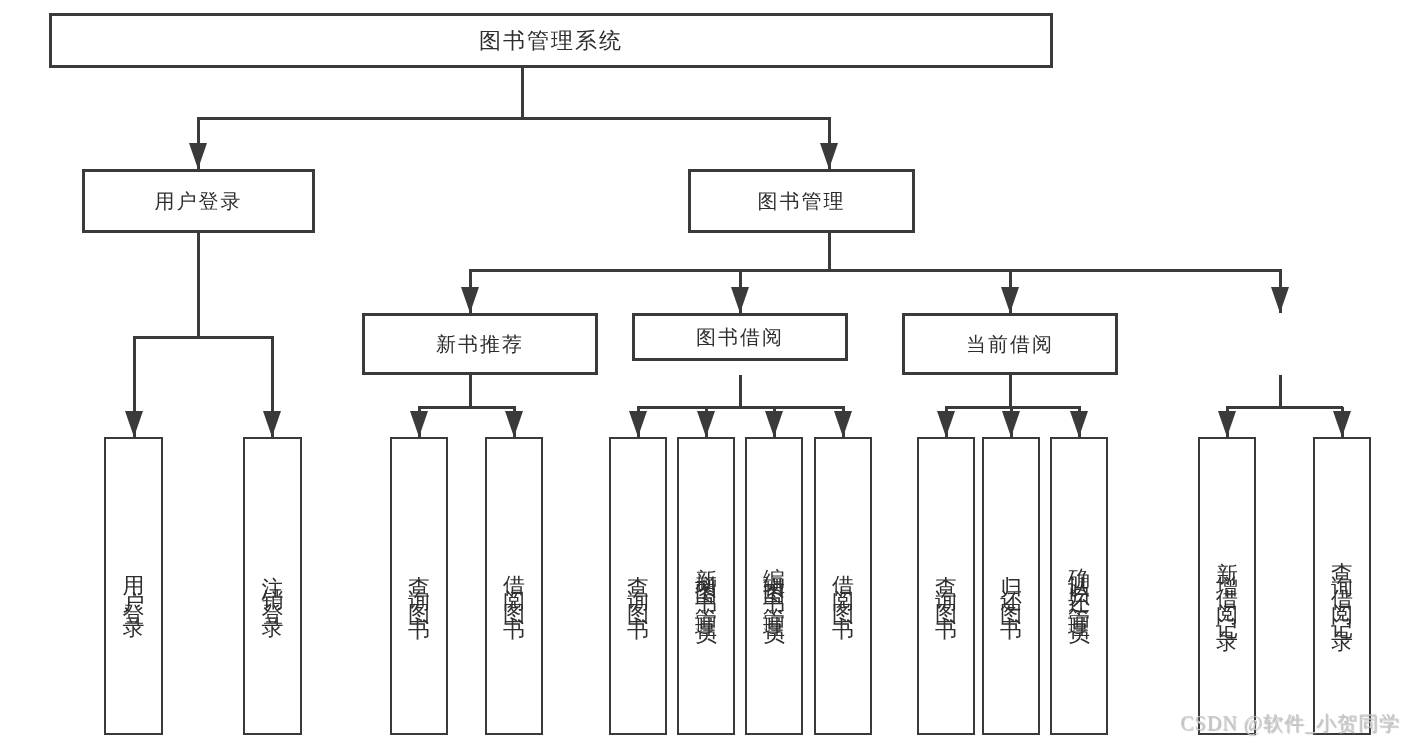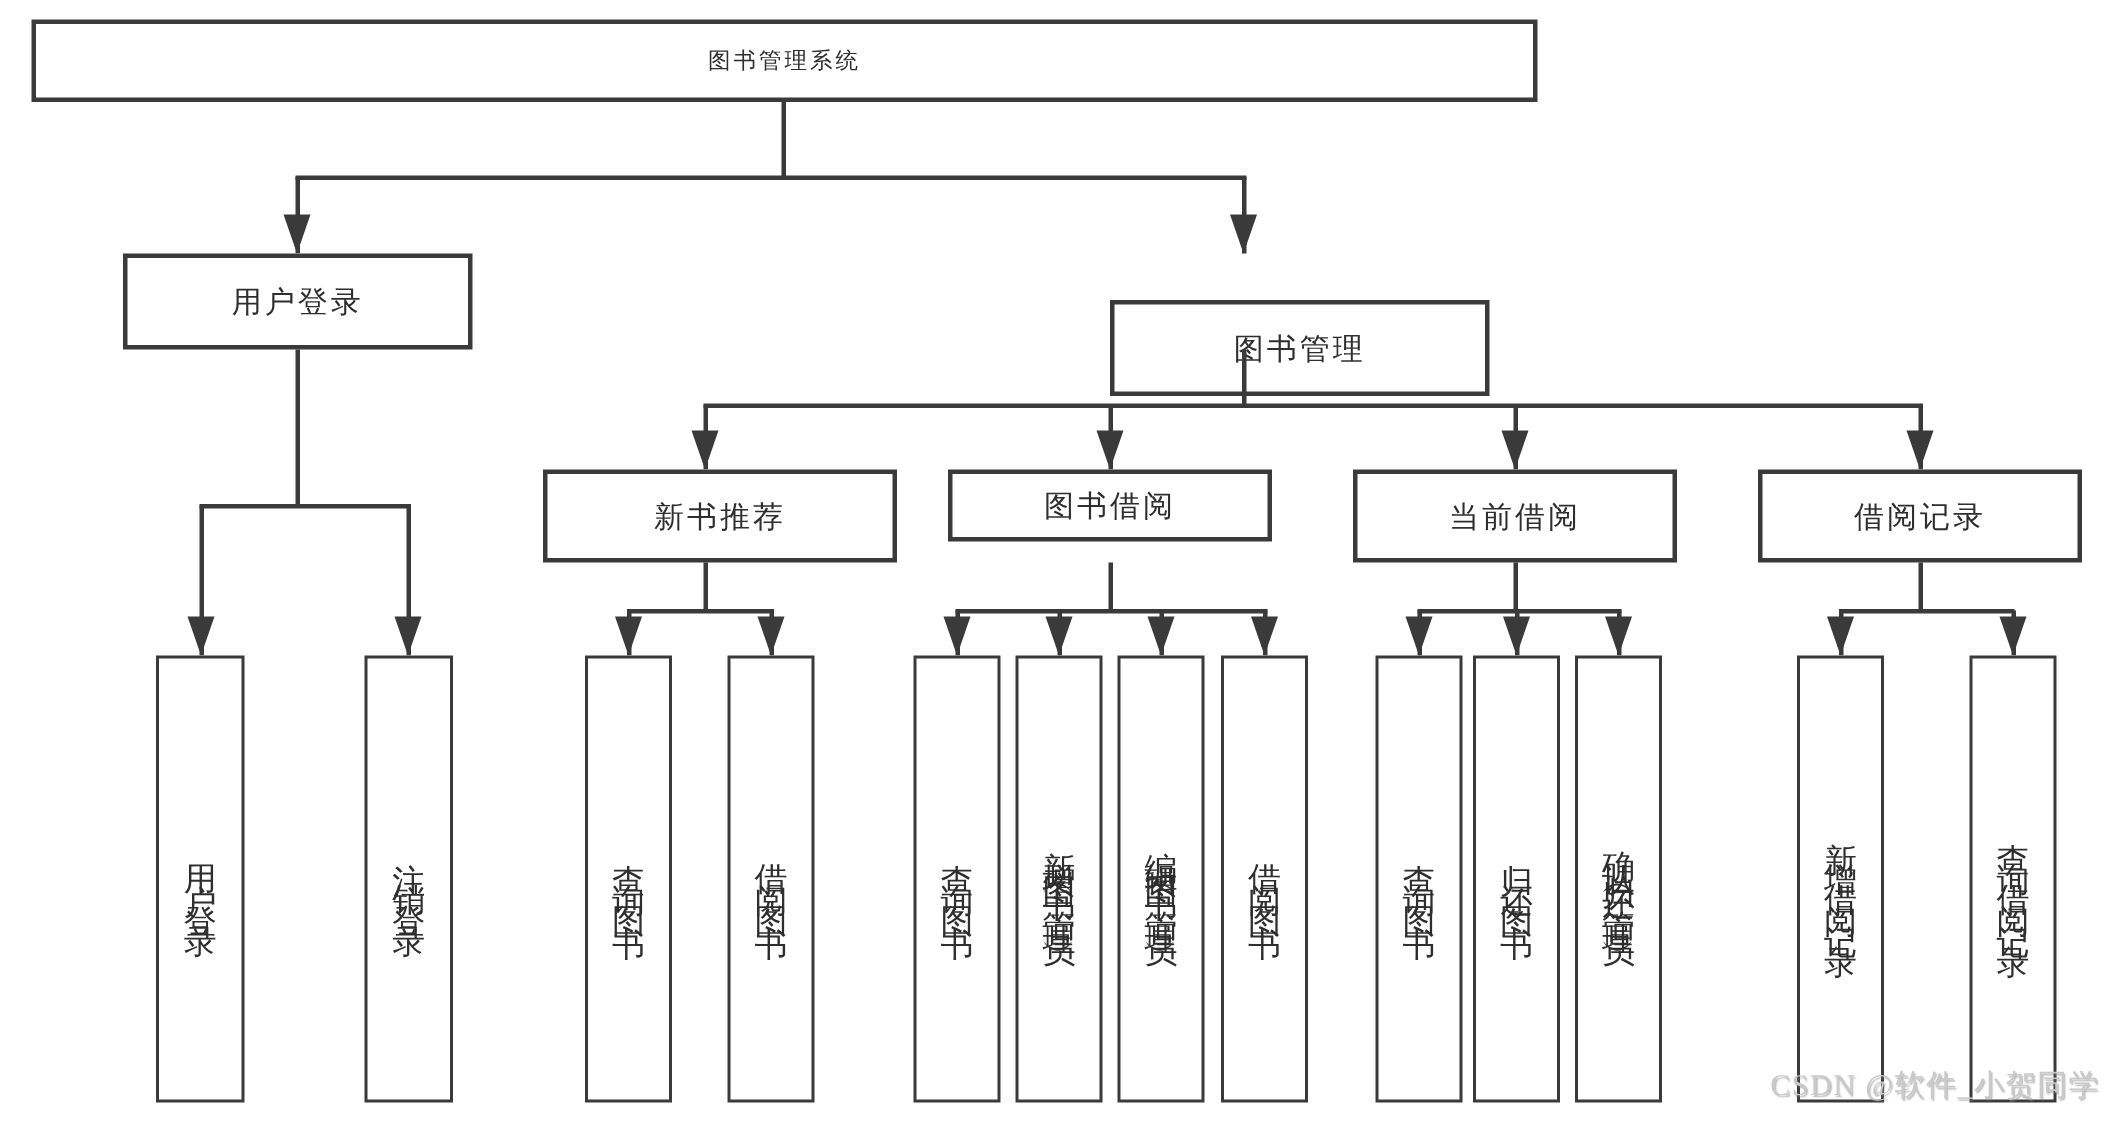--- a/index.html
+++ b/index.html
@@ -16,21 +16,21 @@
     position: absolute;
     box-sizing: border-box;
     background: #ffffff;
     border: 3px solid #3a3a3a;
     display: flex;
     align-items: center;
     justify-content: center;
     color: #2e2e2e;
   }
   .hbox { font-size: 20px; letter-spacing: 2px; }
-  .hbox.root { font-size: 15px; }
+  .hbox.root { font-size: 22px; margin-left: 28px; }
   .vbox { border-width: 2px; }
   .vbox span {
     writing-mode: vertical-rl;
     text-orientation: mixed;
     font-size: 22px;
     letter-spacing: 14px;
     line-height: 1;
     white-space: nowrap;
     color: #2e2e2e;
   }
@@ -70,21 +70,21 @@
   <div class="vline" style="left:521px; top:68px; height:50px;"></div>
   <div class="hline" style="left:197px; top:117px; width:634px;"></div>
   <div class="vline" style="left:197px; top:118px; height:51px;"></div>
   <div class="vline" style="left:828px; top:118px; height:51px;"></div>
   <div class="arrow" style="left:189px; top:143px;"></div>
   <div class="arrow" style="left:820px; top:143px;"></div>
 
   <div class="box hbox" style="left:82px; top:169px; width:233px; height:64px;">
     <span>用户登录</span>
   </div>
-  <div class="box hbox" style="left:740px; top:169px; width:253px; height:64px;margin-top:31px;">
+  <div class="box hbox" style="left:688px; top:169px; width:227px; height:64px;">
     <span>图书管理</span>
   </div>
 
   <div class="vline" style="left:197px; top:233px; height:104px;"></div>
   <div class="hline" style="left:133px; top:336px; width:141px;"></div>
   <div class="vline" style="left:133px; top:337px; height:100px;"></div>
   <div class="vline" style="left:271px; top:337px; height:100px;"></div>
   <div class="arrow" style="left:125px; top:411px;"></div>
   <div class="arrow" style="left:263px; top:411px;"></div>
 
@@ -100,23 +100,20 @@
   <div class="arrow" style="left:1271px; top:287px;"></div>
 
   <div class="box hbox" style="left:362px; top:313px; width:236px; height:62px;">
     <span>新书推荐</span>
   </div>
   <div class="box hbox" style="left:632px; top:313px; width:216px; height:48px;">
     <span>图书借阅</span>
   </div>
   <div class="box hbox" style="left:902px; top:313px; width:216px; height:62px;">
     <span>当前借阅</span>
-  </div>
-  <div class="box hbox" style="left:1172px; top:313px; width:216px; height:62px;">
-    <span>借阅记录</span>
   </div>
 
   <div class="vline" style="left:469px; top:375px; height:32px;"></div>
   <div class="hline" style="left:418px; top:406px; width:98px;"></div>
   <div class="vline" style="left:418px; top:407px; height:30px;"></div>
   <div class="vline" style="left:513px; top:407px; height:30px;"></div>
   <div class="arrow" style="left:410px; top:411px;"></div>
   <div class="arrow" style="left:505px; top:411px;"></div>
 
   <div class="vline" style="left:739px; top:375px; height:32px;"></div>

